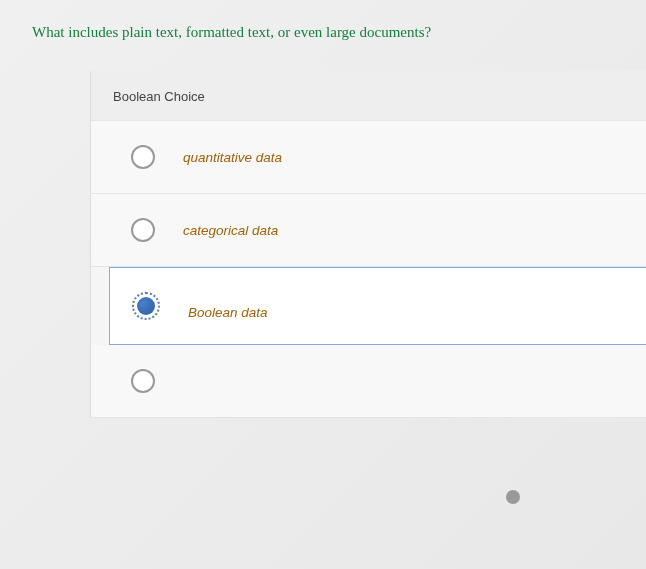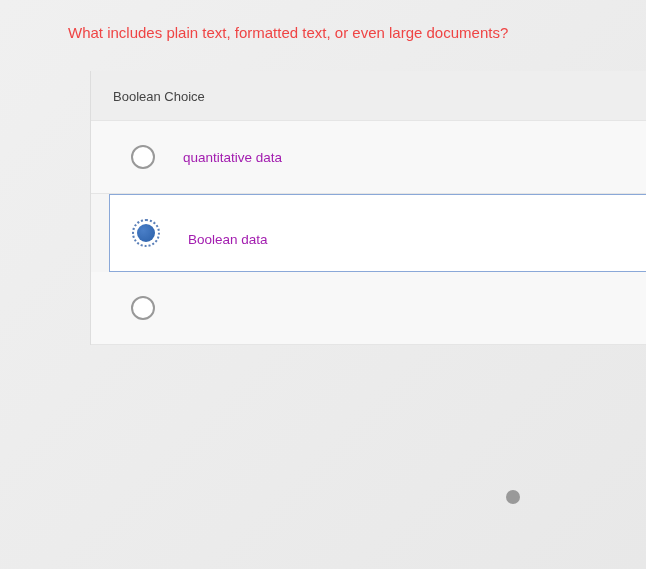--- a/index.html
+++ b/index.html
@@ -9,24 +9,25 @@
     }
     body {
       font-family: -apple-system, BlinkMacSystemFont, "Segoe UI", Helvetica, Arial, sans-serif;
       background: linear-gradient(135deg, #f0f0f0 0%, #e8e8e8 100%);
       width: 646px;
       height: 569px;
       overflow: hidden;
       position: relative;
     }
     .question-area {
-      padding: 24px 20px 30px 68px;
-      color: #ef4444;
+      padding: 24px 20px 30px 32px;
+      color: #15803d;
       font-size: 15px;
       font-weight: 400;
+      font-family: Liberation Serif, serif;
     }
     .choices-panel {
       margin-left: 90px;
       margin-right: 0;
       background: #f5f5f5;
       border-left: 1px solid #ddd;
     }
     .panel-header {
       padding: 18px 22px 16px 22px;
       font-size: 13px;
@@ -72,21 +73,22 @@
       flex: 0 0 28px;
     }
     .radio-inner {
       width: 18px;
       height: 18px;
       border-radius: 50%;
       background: radial-gradient(circle at 35% 35%, #4a7fc8, #2a5fa8);
     }
     .option-label {
       font-size: 13.5px;
-      color: #a21caf;
+      color: #a16207;
+      font-style: italic;
     }
     .cursor-dot {
       position: absolute;
       width: 14px;
       height: 14px;
       border-radius: 50%;
       background: #999;
       left: 506px;
       top: 490px;
     }
@@ -98,20 +100,24 @@
 
 <div class="choices-panel">
   <div class="panel-header">Boolean Choice</div>
   <div class="options-list">
 
     <div class="option-row">
       <div class="radio"></div>
       <div class="option-label">quantitative data</div>
     </div>
 
+    <div class="option-row">
+      <div class="radio"></div>
+      <div class="option-label">categorical data</div>
+    </div>
 
     <div class="option-row selected">
       <div class="radio filled">
         <div class="radio-inner"></div>
       </div>
       <div class="option-label">Boolean data</div>
     </div>
 
     <div class="option-row">
       <div class="radio"></div>

